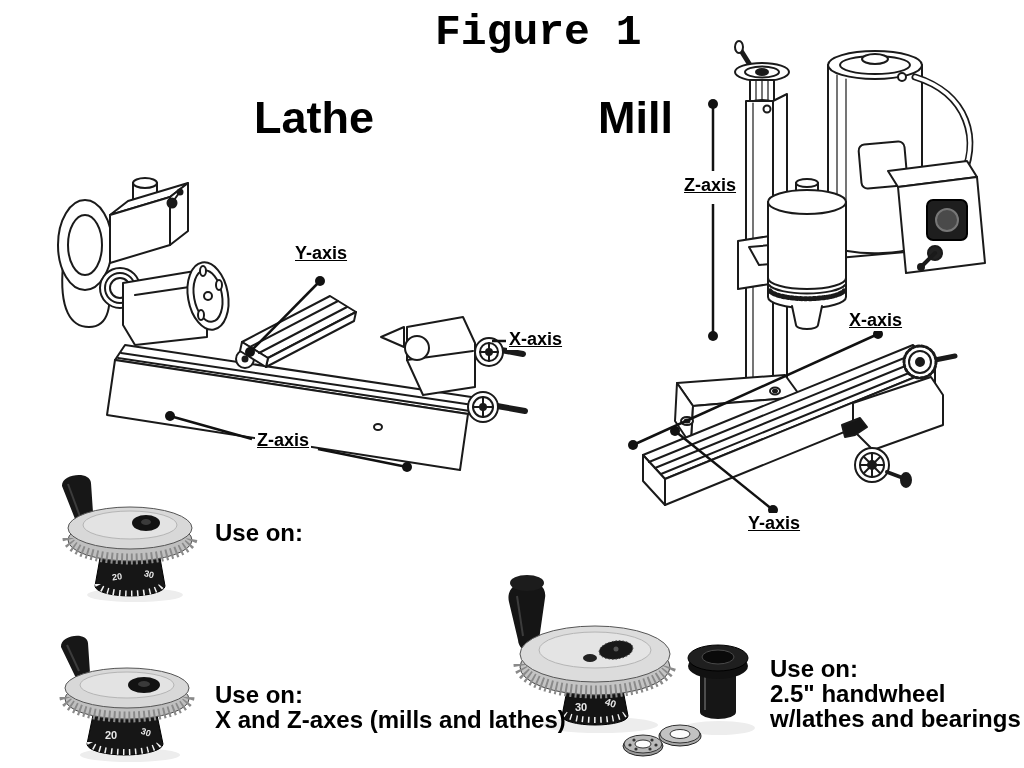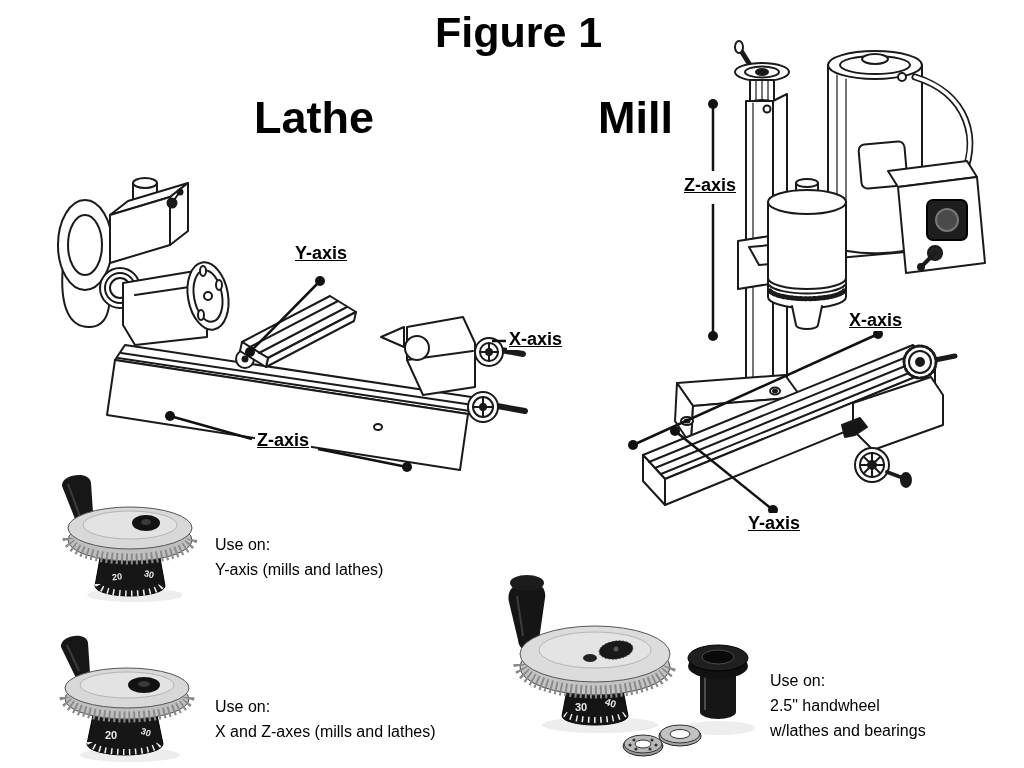--- a/index.html
+++ b/index.html
@@ -2,35 +2,35 @@
 <html><head>
 <meta charset="utf-8">
 <style>
   html,body{margin:0;padding:0;background:#fff;}
   .page{position:relative;width:1024px;height:768px;background:#fff;overflow:hidden;
         font-family:"Liberation Sans",sans-serif;color:#000;}
   .abs{position:absolute;}
   .title{font-weight:bold;font-size:43px;white-space:nowrap;}
   .heading{font-weight:bold;font-size:45px;white-space:nowrap;}
   .axis-label{font-weight:bold;font-size:18px;white-space:nowrap;z-index:6;background:#fff;padding:0 2px;text-decoration:underline;}
-  .caption{font-weight:normal;font-size:16px;line-height:25px;white-space:nowrap;z-index:6;margin-top:12px;}
+  .caption{font-weight:bold;font-size:24px;line-height:25px;white-space:nowrap;z-index:6;}
   svg{display:block;}
   .machine{z-index:2;}
   .photo{z-index:3;}
   .overlay{z-index:5;pointer-events:none;}
   svg text{font-family:"Liberation Sans",sans-serif;font-weight:bold;}
   .ink{stroke:#1a1a1a;stroke-width:2;fill:#fff;stroke-linejoin:round;stroke-linecap:round;}
   .thin{stroke:#1a1a1a;stroke-width:1.2;fill:none;}
 </style>
 </head>
 <body>
 
 <div class="page">
 
-  <div class="abs title" style="left:435px;top:8px;">Figure 1</div>
+  <div class="abs title" style="left:435px;top:8px;font-family:Liberation Mono, monospace;">Figure 1</div>
   <div class="abs heading" style="left:598px;top:92px;">Mill</div>
   <div class="abs heading" style="left:254px;top:92px;">Lathe</div>
 
   <svg class="abs machine" style="left:55px;top:145px;" width="520" height="340" viewBox="0 0 520 340">
     <g class="ink">
       <g>
         <polygon points="70,200 423,253 413,269 60,215"></polygon>
         <polygon points="60,215 413,269 405,325 52,270"></polygon>
         <line x1="66" y1="208" x2="418" y2="260"></line>
         <line x1="63" y1="213" x2="415" y2="266"></line>
@@ -304,21 +304,20 @@
     </g>
     <g>
       <ellipse cx="185" cy="166" rx="21" ry="10" fill="#a8a8a8" stroke="#222"></ellipse>
       <ellipse cx="185" cy="164" rx="20" ry="9" fill="#c2c2c2" stroke="#333"></ellipse>
       <ellipse cx="185" cy="164" rx="10" ry="4.5" fill="#fdfdfd" stroke="#333"></ellipse>
     </g>
   </svg>
 
   <div class="abs caption" style="left:215px;top:520px;">
     <div>Use on:</div>
-    <div>Y-axis (mills and lathes)</div>
   </div>
   <div class="abs caption" style="left:215px;top:682px;">
     <div>Use on:</div>
     <div>X and Z-axes (mills and lathes)</div>
   </div>
   <div class="abs caption" style="left:770px;top:656px;">
     <div>Use on:</div>
     <div>2.5" handwheel</div>
     <div>w/lathes and bearings</div>
   </div>

